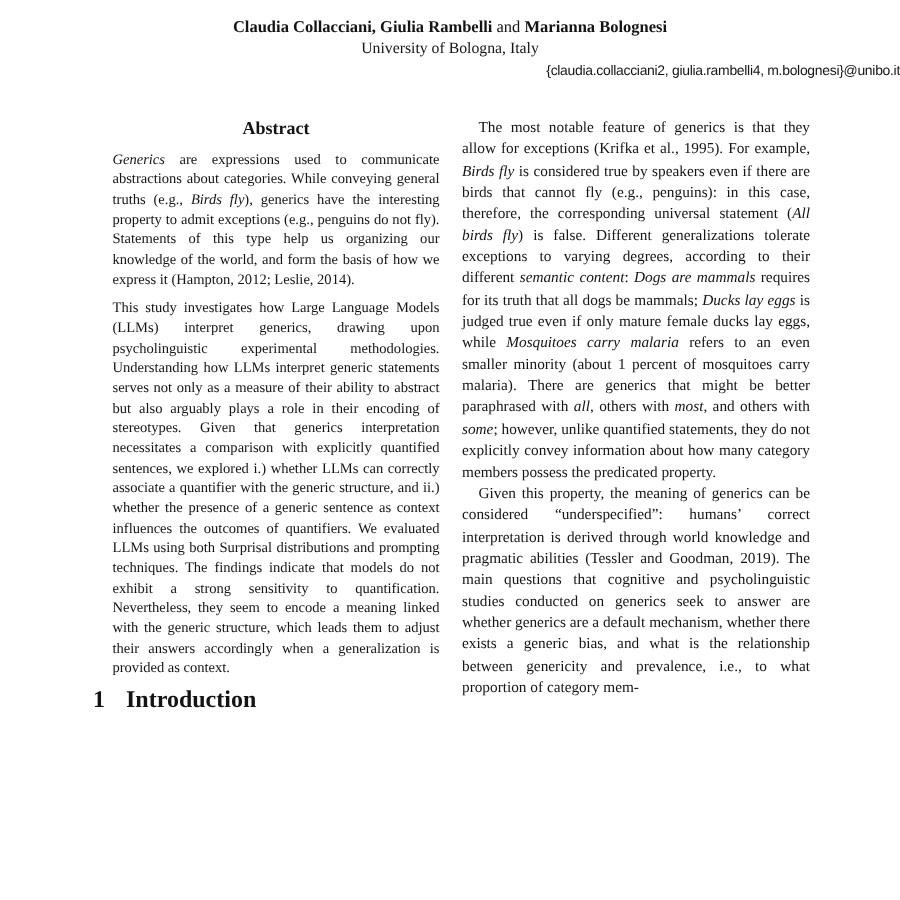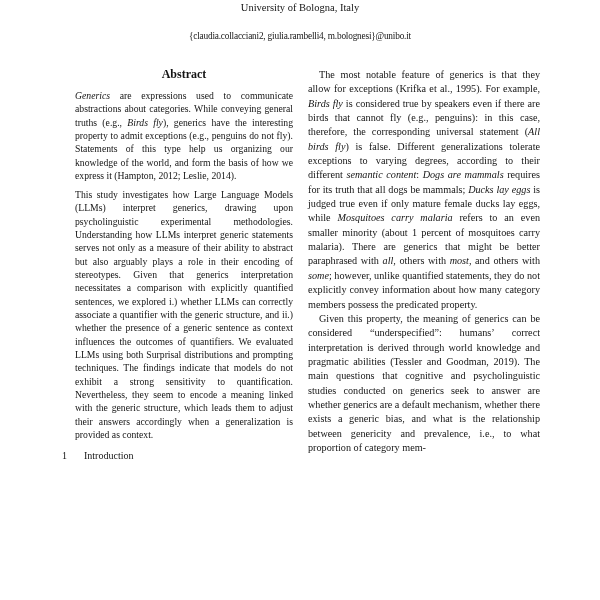--- a/index.html
+++ b/index.html
@@ -36,23 +36,23 @@
     line-height: 13px;
   }
   .authors .bd { font-weight: bold; }
   .affiliation {
     margin-top: 2px;
     text-align: center;
     font-size: 10.5px;
     line-height: 12px;
   }
   .email {
-    margin-top: 17px;
-    text-align: center;
-    font-family: Liberation Serif, serif;
+    margin-top: 3px;
+    text-align: right;
+    font-family: Liberation Sans, sans-serif;
     font-size: 9.3px;
     line-height: 11px;
     letter-spacing: -0.2px;
   }
   .columns {
     display: flex;
     margin-top: 26px;
     margin-left: 62px;
     align-items: flex-start;
   }
@@ -76,22 +76,22 @@
     width: 218px;
     font-size: 9.7px;
     line-height: 13.35px;
     text-align: justify;
   }
   .abstract-body p {
     margin: 0 0 5.5px 0;
   }
   .section-heading {
     margin-top: 8px;
-    font-size: 10px;
-    font-weight: normal;
+    font-size: 16px;
+    font-weight: bold;
     line-height: 13px;
   }
   .section-heading .sec-num {
     display: inline-block;
     width: 22px;
   }
   .col-right {
     font-size: 10.2px;
     line-height: 14.35px;
     text-align: justify;
@@ -104,20 +104,21 @@
   }
   .it { font-style: italic; }
   .bd { font-weight: bold; }
 </style>
 </head>
 <body>
 
 <div class="page">
 
 
+  <div class="authors"><span class="bd">Claudia Collacciani, Giulia Rambelli</span><span>  and  </span><span class="bd">Marianna Bolognesi</span></div>
 
   <div class="affiliation">University of Bologna, Italy</div>
 
   <div class="email">{claudia.collacciani2, giulia.rambelli4, m.bolognesi}@unibo.it</div>
 
   <div class="columns">
 
     <div class="col-left">
       <div class="abstract-heading">Abstract</div>
       <div class="abstract-body">

